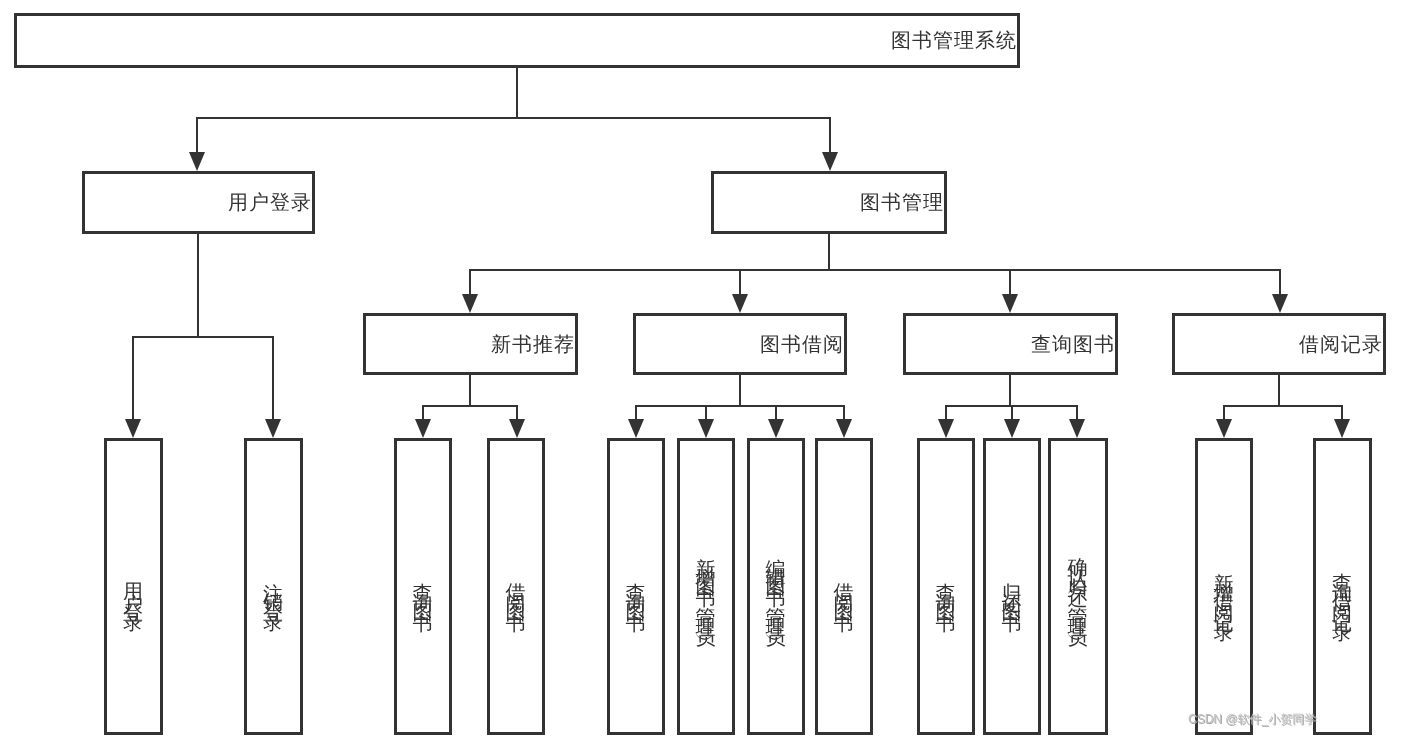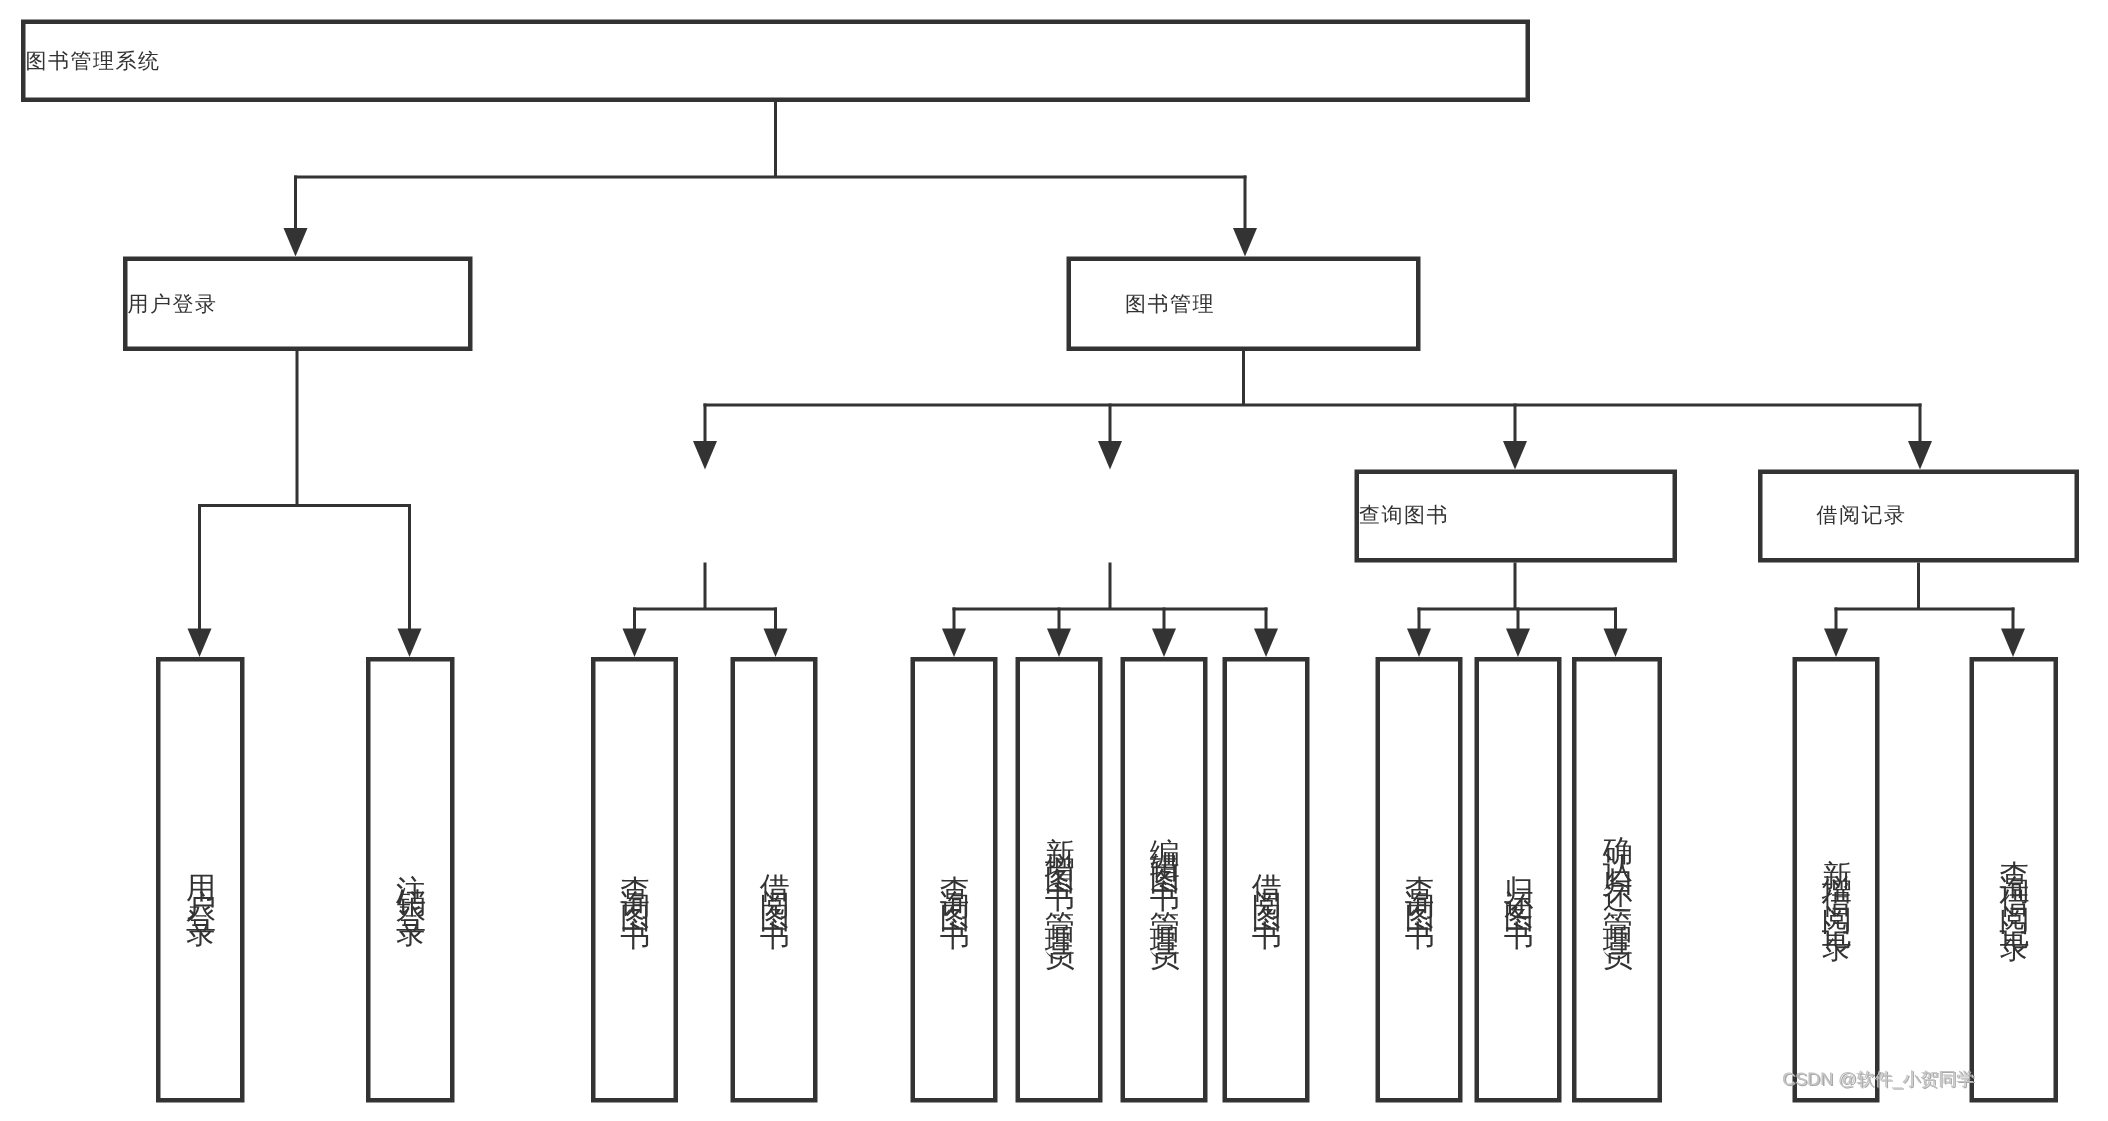--- a/index.html
+++ b/index.html
@@ -15,23 +15,23 @@
     font-family: "Liberation Sans", "DejaVu Sans", sans-serif;
     overflow: hidden;
   }
   .box {
     position: absolute;
     box-sizing: border-box;
     border: 3px solid #333333;
     background: #ffffff;
     display: flex;
     align-items: center;
-    justify-content: flex-start;
+    justify-content: flex-end;
     color: #333333;
-    font-size: 14px;
+    font-size: 20px;
     letter-spacing: 1px;
     white-space: nowrap;
   }
   .vbox {
     position: absolute;
     box-sizing: border-box;
     border: 3px solid #333333;
     background: #ffffff;
     display: flex;
     align-items: center;
@@ -111,20 +111,26 @@
   <div class="hline" style="left:469px; top:269px; width:812px;"></div>
   <div class="vline" style="left:469px; top:269px; height:27px;"></div>
   <div class="arrow" style="left:462px; top:294px;"></div>
   <div class="vline" style="left:739px; top:269px; height:27px;"></div>
   <div class="arrow" style="left:732px; top:294px;"></div>
   <div class="vline" style="left:1009px; top:269px; height:27px;"></div>
   <div class="arrow" style="left:1002px; top:294px;"></div>
   <div class="vline" style="left:1279px; top:269px; height:27px;"></div>
   <div class="arrow" style="left:1272px; top:294px;"></div>
 
+  <div class="box" style="left:363px; top:313px; width:215px; height:62px;">
+    <span>新书推荐</span>
+  </div>
+  <div class="box" style="left:633px; top:313px; width:214px; height:62px;">
+    <span>图书借阅</span>
+  </div>
   <div class="box" style="left:903px; top:313px; width:215px; height:62px;">
     <span>查询图书</span>
   </div>
   <div class="box" style="left:1172px; top:313px; width:214px; height:62px;padding-left:36px;">
     <span>借阅记录</span>
   </div>
 
   <div class="vline" style="left:469px; top:375px; height:31px;"></div>
   <div class="hline" style="left:422px; top:405px; width:96px;"></div>
   <div class="vline" style="left:422px; top:405px; height:16px;"></div>

